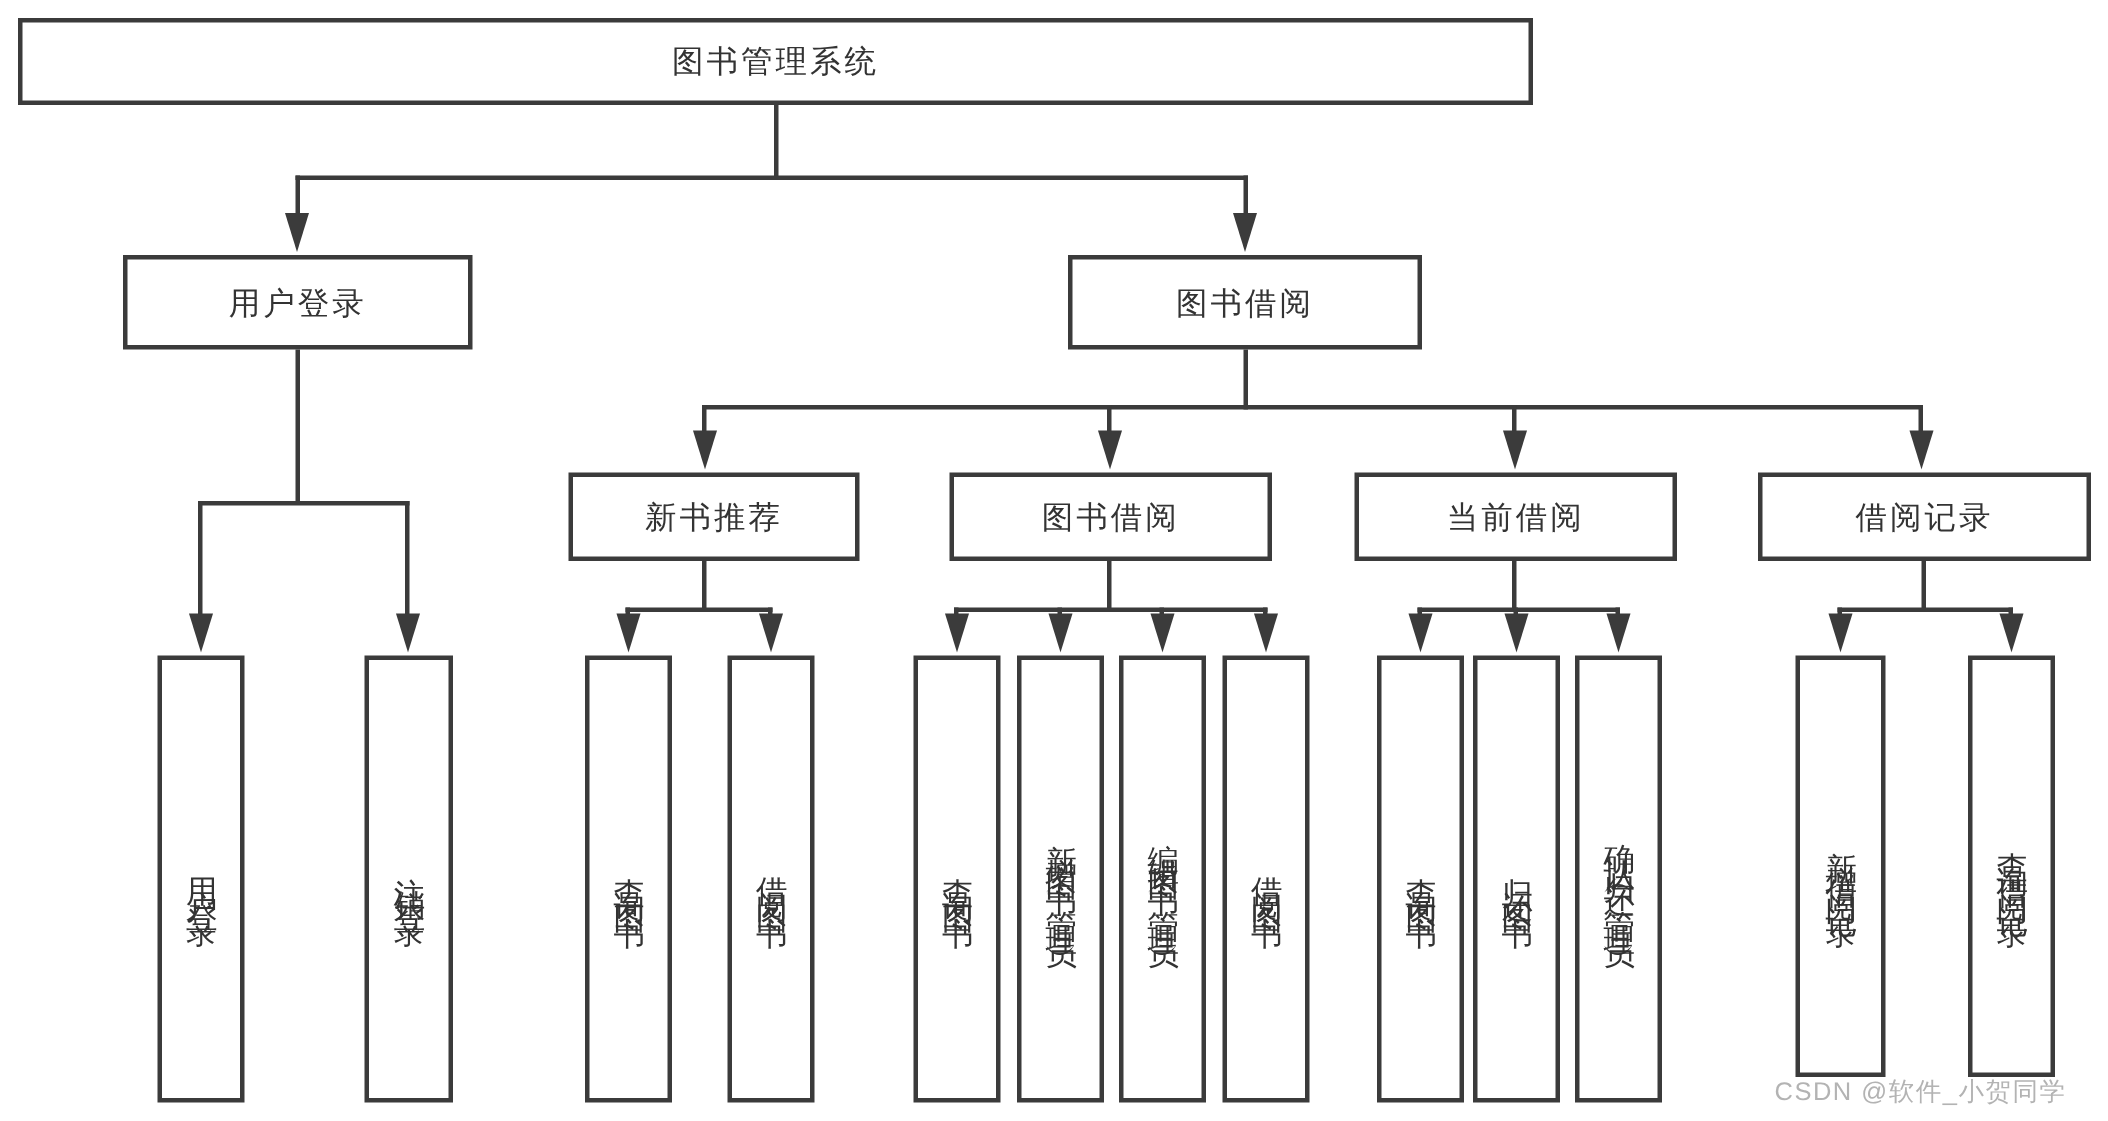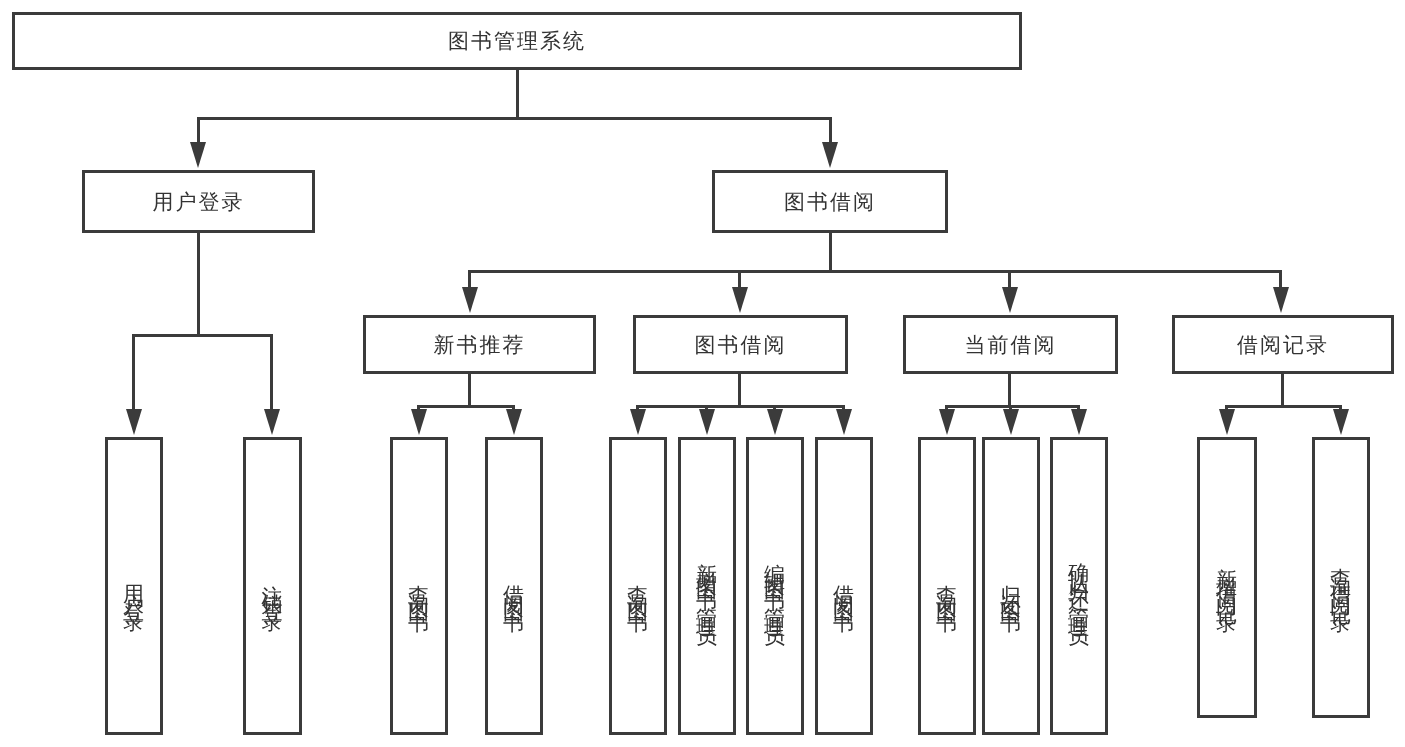--- a/index.html
+++ b/index.html
@@ -101,21 +101,21 @@
   <div class="hline" style="left:468px;top:270px;width:814px"></div>
   <div class="vline" style="left:468px;top:270px;height:19px"></div>
   <div class="arrow" style="left:462px;top:287px"></div>
   <div class="vline" style="left:738px;top:270px;height:19px"></div>
   <div class="arrow" style="left:732px;top:287px"></div>
   <div class="vline" style="left:1008px;top:270px;height:19px"></div>
   <div class="arrow" style="left:1002px;top:287px"></div>
   <div class="vline" style="left:1279px;top:270px;height:19px"></div>
   <div class="arrow" style="left:1273px;top:287px"></div>
 
-  <div class="box" style="left:363px;top:315px;width:233px;height:59px">
+  <div class="box" style="left:379px;top:315px;width:194px;height:59px">
     <span class="lbl">新书推荐</span>
   </div>
   <div class="box" style="left:903px;top:315px;width:215px;height:59px">
     <span class="lbl">当前借阅</span>
   </div>
   <div class="box" style="left:633px;top:315px;width:215px;height:59px">
     <span class="lbl">图书借阅</span>
   </div>
   <div class="box" style="left:1172px;top:315px;width:222px;height:59px">
     <span class="lbl">借阅记录</span>
@@ -192,14 +192,15 @@
     <span class="lbl">确认归还（管理员）</span>
   </div>
 
   <div class="box vbox" style="left:1197px;top:437px;width:60px;height:281px">
     <span class="lbl">新增借阅记录</span>
   </div>
   <div class="box vbox" style="left:1312px;top:437px;width:58px;height:281px">
     <span class="lbl">查询借阅记录</span>
   </div>
 
+  <div class="watermark">CSDN @软件_小贺同学</div>
 
 </div>
 
 </body></html>

